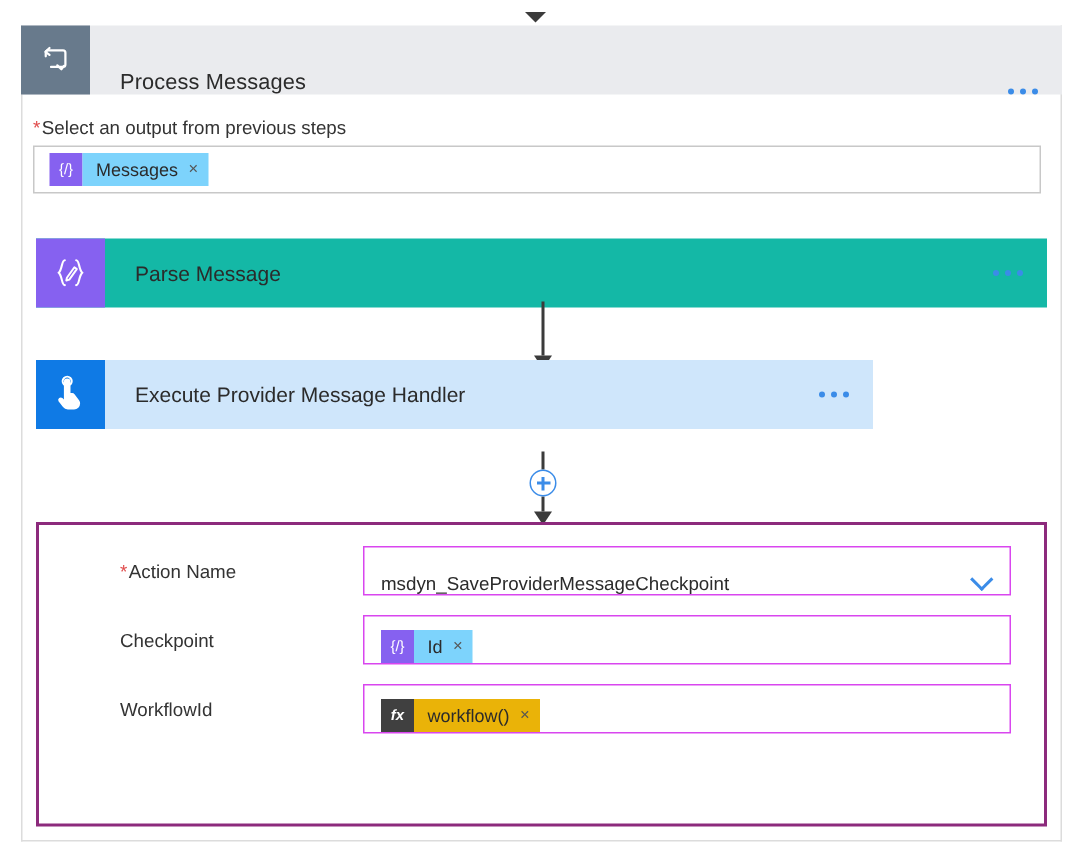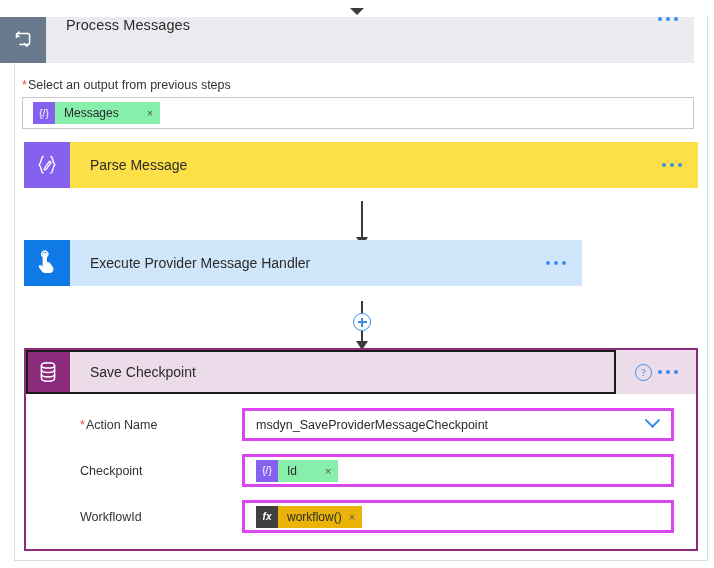--- a/index.html
+++ b/index.html
@@ -34,25 +34,25 @@
     left: 14px; top: 17px;
     width: 694px; height: 544px;
     background: #ffffff;
     border: 1px solid #dcdcdc;
     border-top: none;
   }
 
   
   .loop-header {
     position: absolute;
-    left: 0; top: 17px;
+    left: 14px; top: 17px;
     width: 694px; height: 46px;
     background: #eaebee;
     display: flex;
-    align-items: flex-start;
+    align-items: flex-end;
   }
   .loop-header-icon {
     width: 46px; height: 46px;
     background: #687a8c;
     display: flex; align-items: center; justify-content: center;
     flex: 0 0 46px;
   }
   .loop-header-title {
     margin-left: 20px;
     font-size: 14.5px;
@@ -112,21 +112,21 @@
     flex: 0 0 22px;
   }
   .token-icon.purple { background: #8661f0; }
   .token-icon.magenta { background: #404040; font-style: italic; font-weight: 700; }
   .token-label {
     display: flex; align-items: center;
     padding: 0 7px 0 9px;
     color: #2b2b2b;
     white-space: nowrap;
   }
-  .token-label.lav { background: #86efac; gap: 21px; }
+  .token-label.lav { background: #7dd3fc; }
   .token-label.pink { background: #eab308; }
   .token-x { margin-left: 7px; color: #555; font-size: 11px; }
 
   
   .action-card {
     position: absolute;
     height: 46px;
     display: flex;
     align-items: center;
   }
@@ -134,21 +134,21 @@
     width: 46px; height: 46px;
     flex: 0 0 46px;
     display: flex; align-items: center; justify-content: center;
   }
   .action-title {
     margin-left: 20px;
     font-size: 14px;
     color: #2b2b2b;
   }
 
-  .card-parse { left: 24px; top: 142px; width: 674px; background: #fde047; }
+  .card-parse { left: 24px; top: 159px; width: 674px; background: #14b8a6; }
   .card-parse .action-icon { background: #8661f0; }
 
   .card-execute { left: 24px; top: 240px; width: 558px; background: #cfe6fb; }
   .card-execute .action-icon { background: #0f7ae5; }
 
   
   .connector {
     position: absolute;
     left: 361px;
     width: 2px;
@@ -247,24 +247,24 @@
   .form-label {
     width: 162px;
     flex: 0 0 162px;
     font-size: 12.5px;
     color: #333333;
     margin-left: 32px;
   }
   .form-control {
     flex: 1;
     height: 33px;
-    border: 3px solid #d946ef;
-    background: #ffffff;
-    display: flex;
-    align-items: center;
+    border: 1px solid #d946ef;
+    background: #ffffff;
+    display: flex;
+    align-items: flex-end;
     padding-left: 11px;
     position: relative;
   }
   .form-value {
     font-size: 12.5px;
     color: #2b2b2b;
   }
   .chevron {
     position: absolute;
     right: 13px;
@@ -352,38 +352,20 @@
     </div>
   </div>
 
   <div class="connector conn-2"></div>
   <div class="plus-btn"></div>
   <div class="connector conn-3"></div>
   <div class="arrowhead arrow-2"></div>
 
   <div class="checkpoint-card">
 
-    <div class="checkpoint-header">
-      <div class="checkpoint-icon">
-        <svg width="22" height="24" viewBox="0 0 22 24" aria-hidden="true">
-          <ellipse cx="11" cy="5.4" rx="6.6" ry="2.7" fill="none" stroke="#ffffff" stroke-width="1.5"></ellipse>
-          <path d="M4.4 5.4 V18.6 c0 1.5 3 2.7 6.6 2.7 s6.6-1.2 6.6-2.7 V5.4" fill="none" stroke="#ffffff" stroke-width="1.5"></path>
-          <path d="M4.4 9.8 c0 1.5 3 2.7 6.6 2.7 s6.6-1.2 6.6-2.7" fill="none" stroke="#ffffff" stroke-width="1.5"></path>
-          <path d="M4.4 14.2 c0 1.5 3 2.7 6.6 2.7 s6.6-1.2 6.6-2.7" fill="none" stroke="#ffffff" stroke-width="1.5"></path>
-        </svg>
-      </div>
-      <div class="checkpoint-title">Save Checkpoint</div>
-      <div class="help-btn">?</div>
-      <div class="ellipsis-btn">
-        <i></i>
-          <i></i>
-          <i></i>
-      </div>
-      <div class="checkpoint-focus"></div>
-    </div>
 
     <div class="form-area">
 
       <div class="form-row">
         <div class="form-label">
           <span class="req-star">*</span><span>Action Name</span>
         </div>
         <div class="form-control">
           <span class="form-value">msdyn_SaveProviderMessageCheckpoint</span>
           <span class="chevron"></span>

